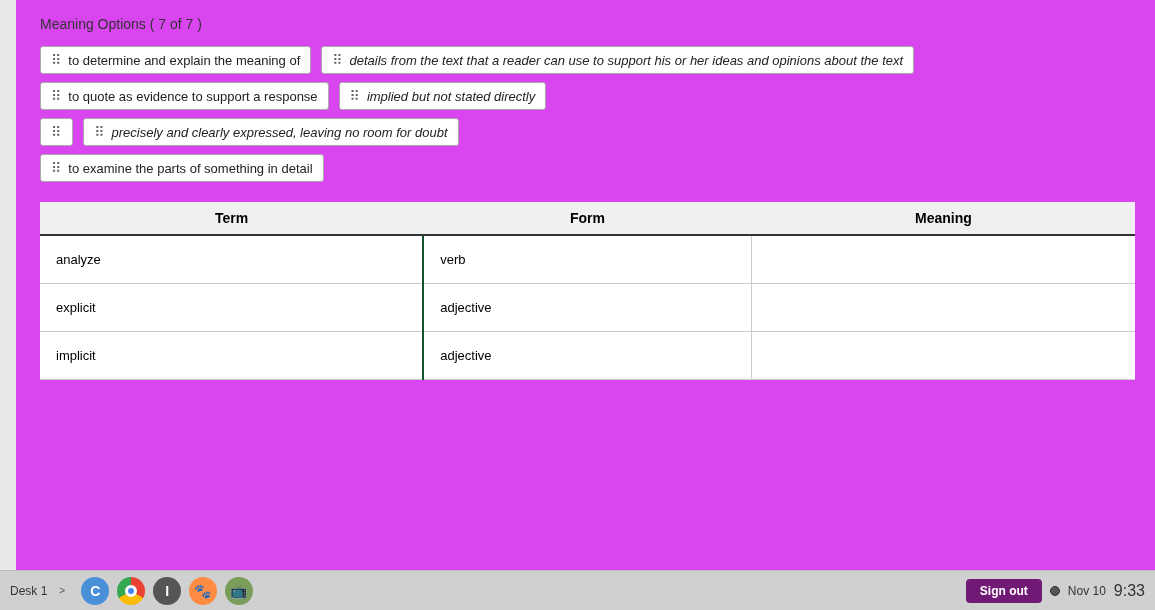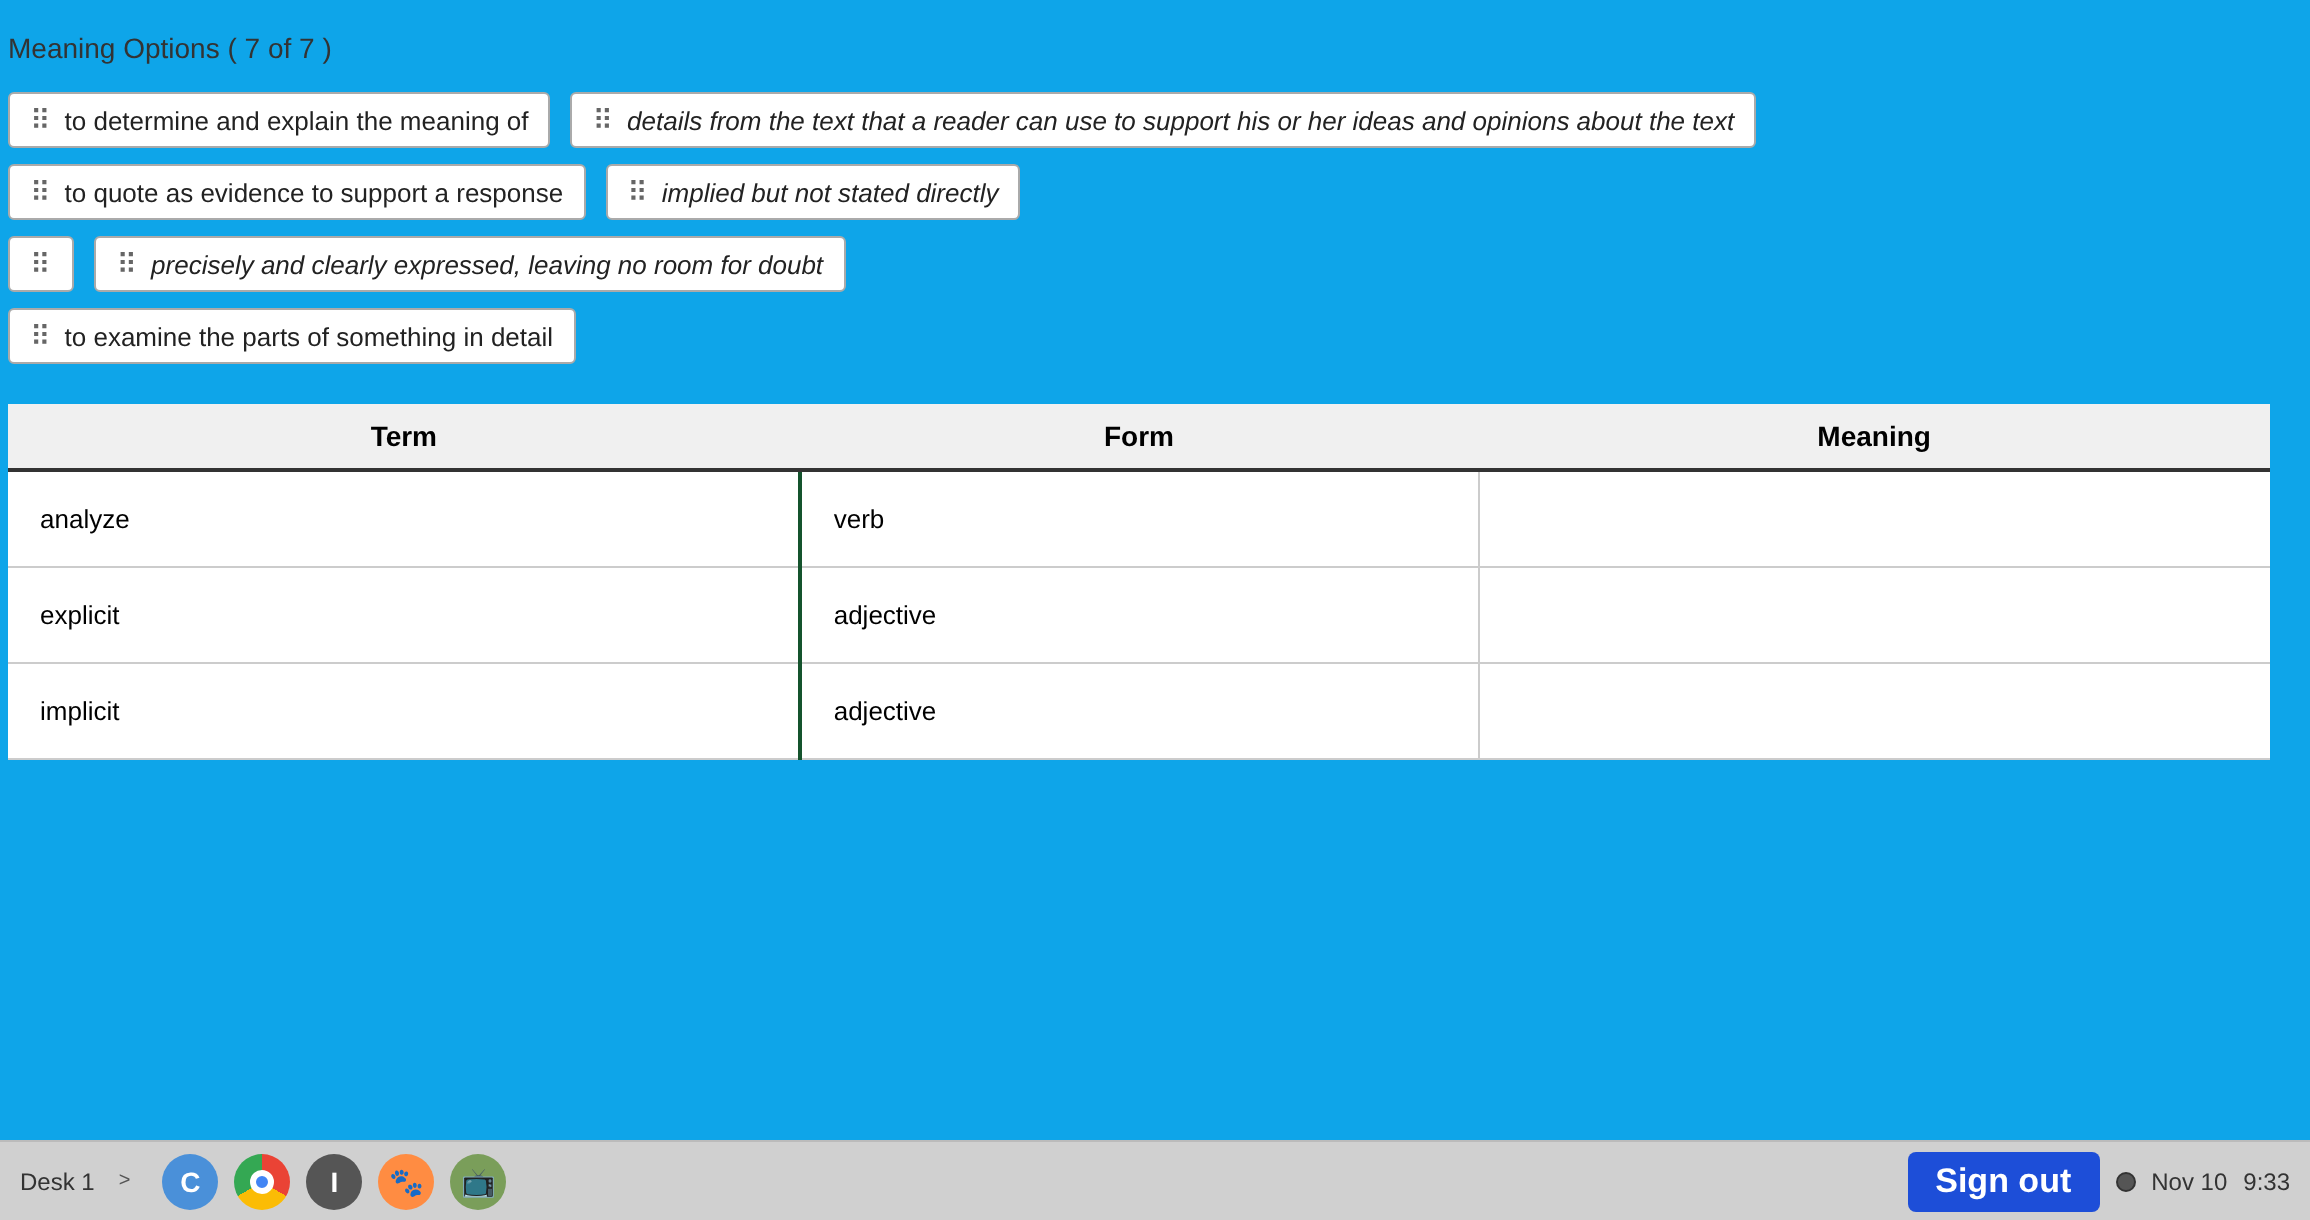--- a/index.html
+++ b/index.html
@@ -8,23 +8,24 @@
       background: #e8e8e8;
       width: 1155px;
       height: 610px;
       overflow: hidden;
       display: flex;
       flex-direction: column;
     }
 
     .main-content {
       flex: 1;
-      background: #0ea5e9;
-      padding: 16px 20px 10px 4px;
+      background: #d946ef;
+      padding: 16px 20px 10px 24px;
       overflow: hidden;
+      margin-left: 16px;
     }
 
     .page-title {
       font-size: 14px;
       color: #333;
       margin-bottom: 14px;
       font-weight: normal;
     }
 
     .options-grid {
@@ -154,45 +155,45 @@
     .icon-monitor {
       background: #7a9e5a;
       color: white;
     }
 
     .taskbar-spacer {
       flex: 1;
     }
 
     .sign-out-btn {
-      background: #1d4ed8;
+      background: #701a75;
       color: white;
       border: none;
       border-radius: 4px;
       padding: 5px 14px;
-      font-size: 17px;
+      font-size: 12px;
       cursor: pointer;
       font-weight: bold;
     }
 
     .taskbar-circle {
       width: 10px;
       height: 10px;
       border-radius: 50%;
       background: #555;
       border: 1px solid #333;
     }
 
     .taskbar-date {
       font-size: 12px;
       color: #333;
     }
 
     .taskbar-time {
-      font-size: 12px;
+      font-size: 16px;
       color: #333;
     }
 
     .option-italic {
       font-style: italic;
     }
   </style>
 </head>
 <body>
 

